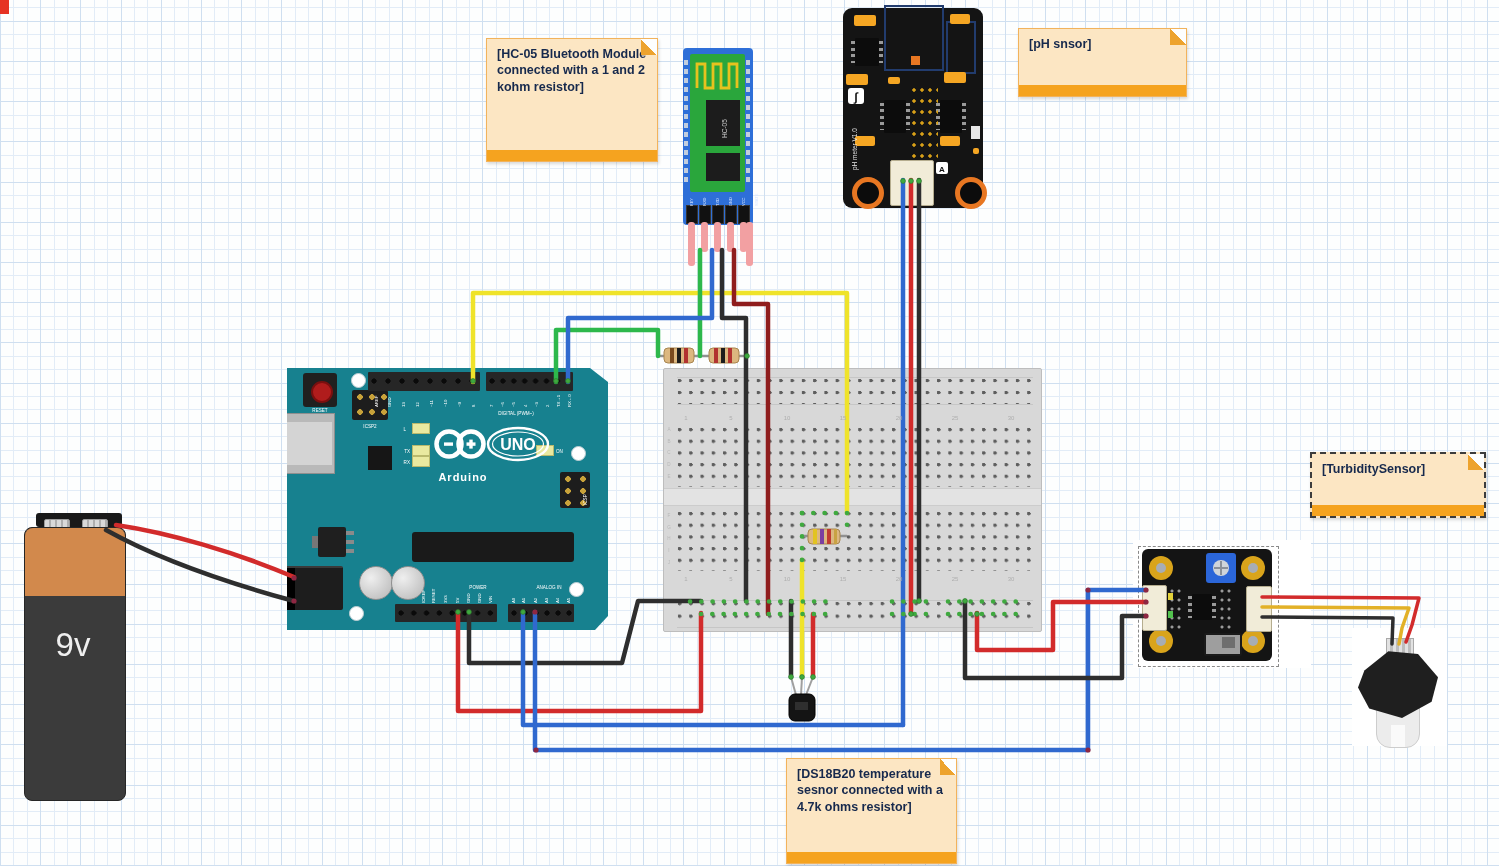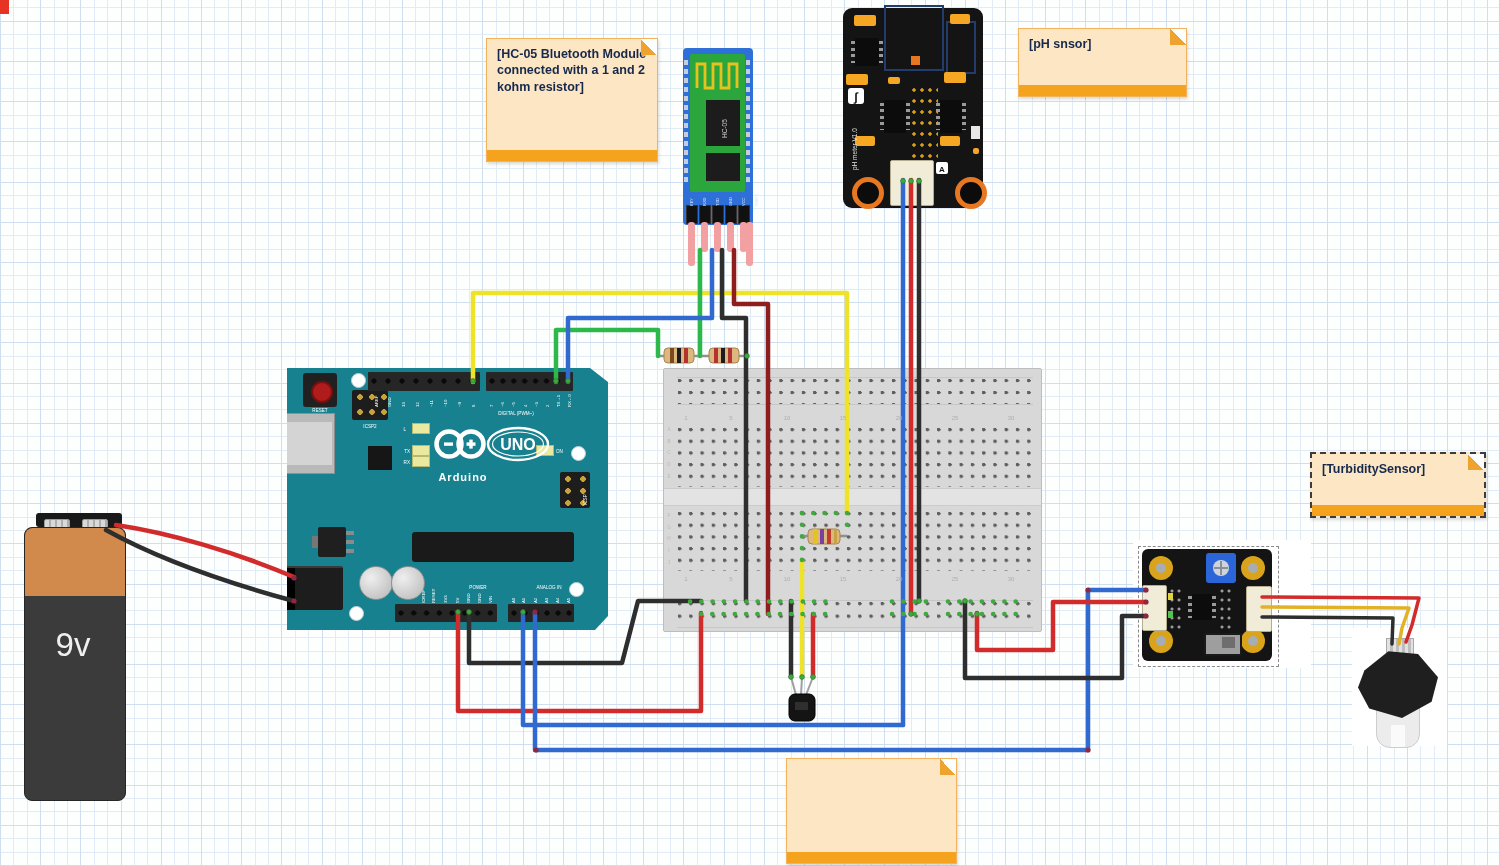--- a/index.html
+++ b/index.html
@@ -410,17 +410,18 @@
     <span class="note-text">[TurbiditySensor]</span>
     <div class="note-fold"></div>
     <div class="note-bar"></div>
   </div>
   <div class="note" style="left:1018px;top:28px;width:167px;height:67px;">
     <span class="note-text">[pH snsor]</span>
     <div class="note-fold"></div>
     <div class="note-bar"></div>
   </div>
   <div class="note" style="left:786px;top:758px;width:169px;height:104px;">
+    <span class="note-text">[DS18B20 temperature sesnor connected with a 4.7k ohms resistor]</span>
     <div class="note-fold"></div>
     <div class="note-bar"></div>
   </div>
 
 </div>
 
 </body></html>

